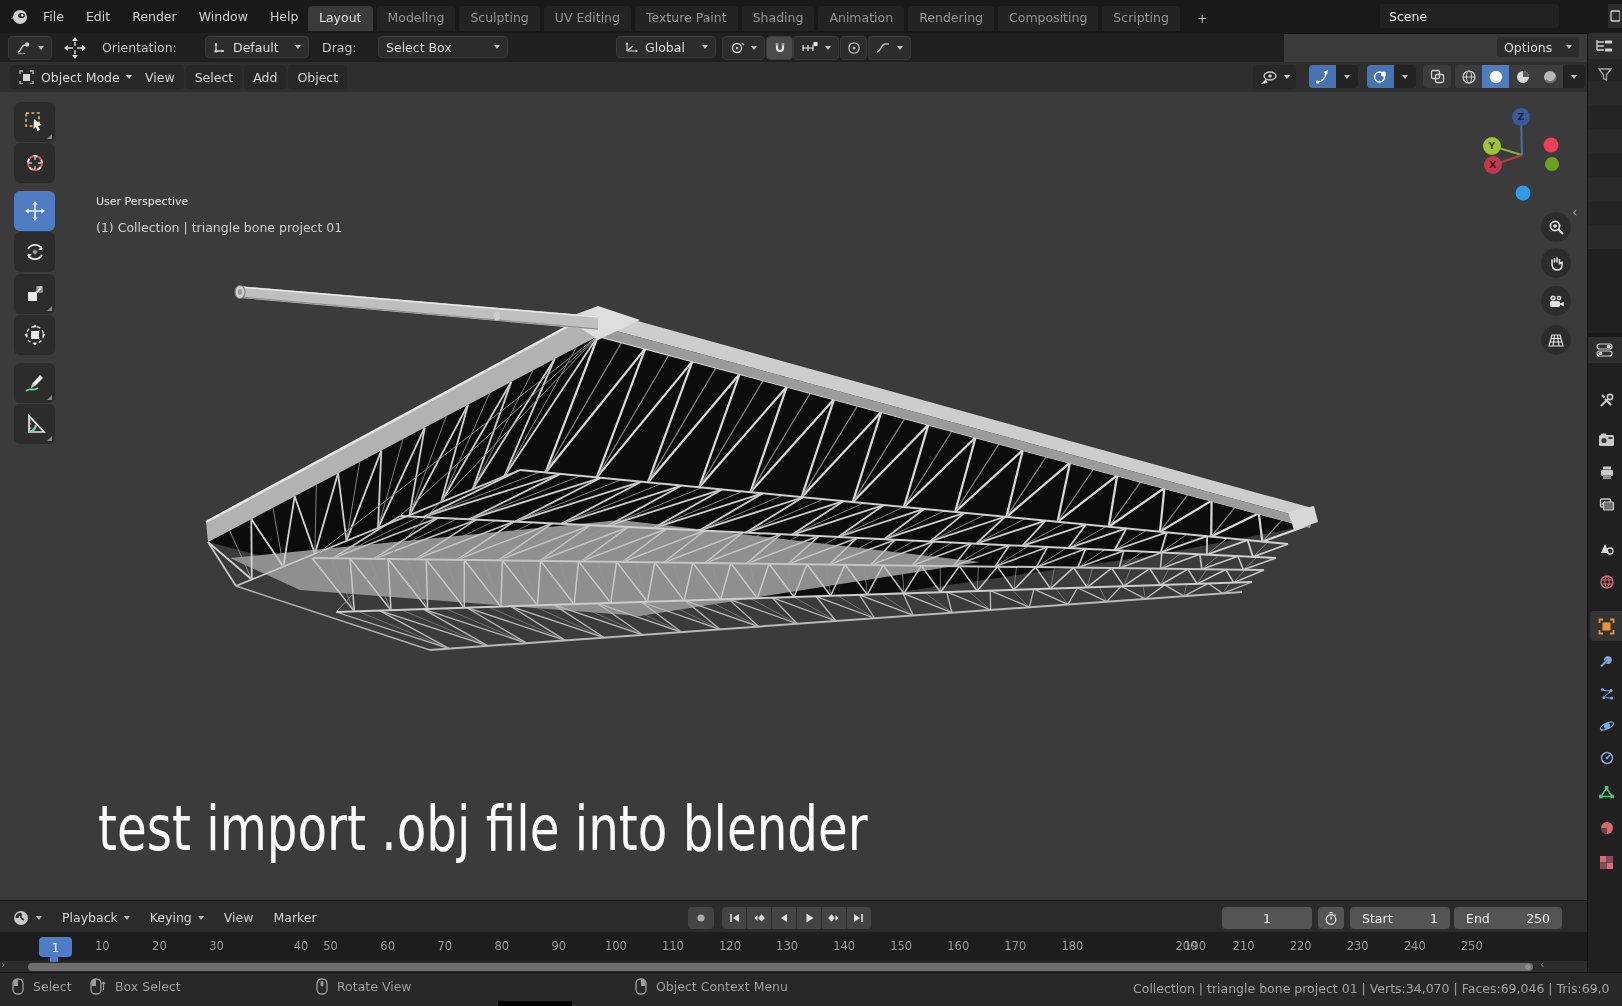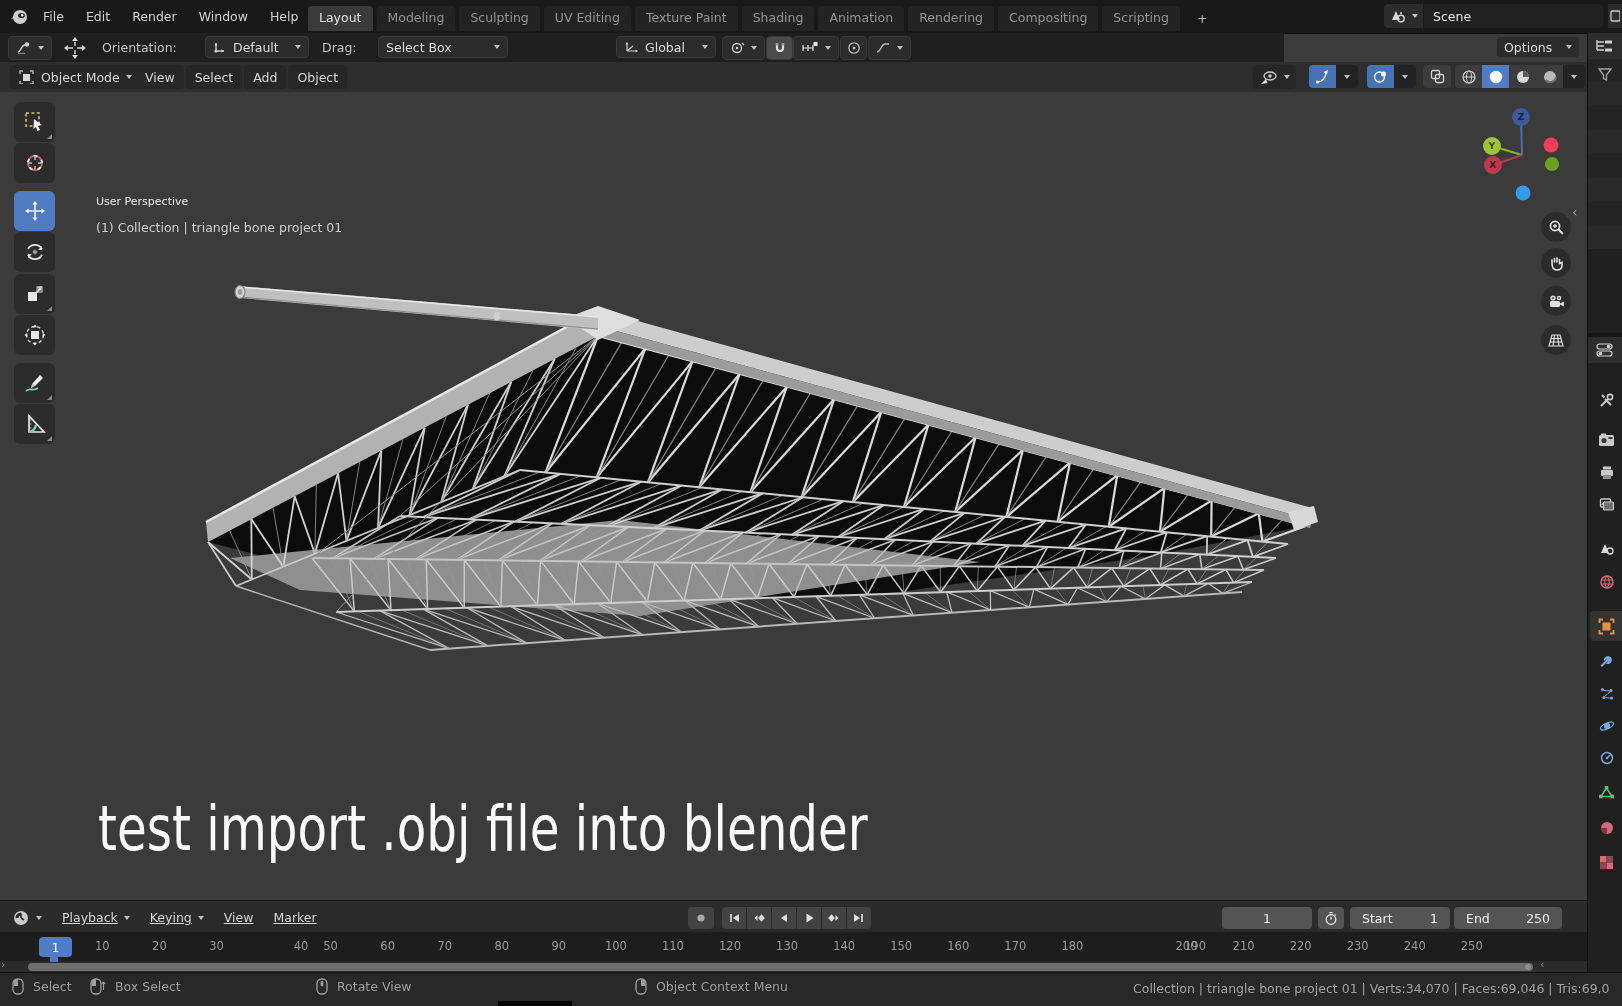--- a/index.html
+++ b/index.html
@@ -38,21 +38,21 @@
   .tbtn{position:absolute;left:14px;width:41px;height:40px;border-radius:6px;background:#2c2c2c;display:flex;align-items:center;justify-content:center;}
   .tbtn.active{background:#4f7cc2;}
   .tbtn.sub:after{content:"";position:absolute;right:3px;bottom:3px;border-left:5px solid transparent;border-bottom:5px solid #8b8b8b;}
   
   .navbtn{position:absolute;width:30px;height:30px;border-radius:50%;background:rgba(40,40,40,.75);display:flex;align-items:center;justify-content:center;}
   
   #timeline{left:0;top:900px;width:1587px;height:72px;background:#2b2b2b;border-top:1px solid #151515;}
   #tl-header{left:0;top:2px;width:1587px;height:29px;}
   #tl-ruler{left:0;top:31px;width:1587px;height:29px;background:#1d1d1d;overflow:hidden;}
   #tl-scroll{left:0;top:60px;width:1587px;height:12px;background:#2b2b2b;}
-  .tl-menu{padding:0 10px;color:#d5d5d5;display:flex;align-items:center;text-decoration:underline;}
+  .tl-menu{padding:0 10px;color:#d5d5d5;display:flex;align-items:center;}
   .tp-btn{width:24px;height:22px;display:flex;align-items:center;justify-content:center;background:#434343;}
   .frame-num{position:absolute;top:7px;transform:translateX(-50%);color:#9a9a9a;font-size:11.5px;}
   .field{height:22px;background:#545454;border-radius:4px;color:#f1f1f1;display:flex;align-items:center;position:absolute;top:4px;}
   
   #statusbar{left:0;top:972px;width:1622px;height:34px;background:#282828;border-top:1px solid #131313;color:#9d9d9d;}
   .hint{position:absolute;top:5px;display:flex;align-items:center;gap:9px;color:#9d9d9d;}
   
   #sliver{left:1587px;top:33px;width:35px;height:939px;background:#202020;border-left:1px solid #121212;}
   .ptab{position:absolute;left:2px;width:33px;height:30px;display:flex;align-items:center;justify-content:center;}
   .ptab.active{background:#343434;border-radius:4px 0 0 4px;}
@@ -93,21 +93,21 @@
         <span class="ws-plus">+</span>
       </div>
     <div class="abs row" style="left:1384px;top:4px;height:24px;background:#2c2c2c;border-radius:4px 0 0 4px;padding:0 5px">
       <svg width="17" height="16" viewBox="0 0 17 16">
           <path d="M3 12 L7 3 L11 12 Z" fill="#d8d8d8"></path>
           <circle cx="12" cy="10.5" r="3.2" fill="none" stroke="#d8d8d8" stroke-width="1.4"></circle>
           <circle cx="12" cy="5" r="1" fill="#d8d8d8"></circle>
         </svg>
       <span class="chev"></span>
     </div>
-    <div class="abs row" style="left:1424px;top:4px;width:179px;height:24px;background:#212121;border-radius:0 4px 4px 0;padding:0 9px;box-sizing:border-box">
+    <div class="abs row" style="left:1380px;top:4px;width:179px;height:24px;background:#212121;border-radius:0 4px 4px 0;padding:0 9px;box-sizing:border-box">
       <span style="color:#e8e8e8">Scene</span>
     </div>
     <div class="abs row" style="left:1608px;top:4px;width:14px;height:24px;background:#2c2c2c">
       <svg width="12" height="14" viewBox="0 0 12 14">
           <rect x="3" y="2" width="9" height="10" rx="1.5" fill="none" stroke="#cfcfcf" stroke-width="1.3"></rect>
         </svg>
     </div>
   </div>
 
   <div id="toolsettings" class="abs">

